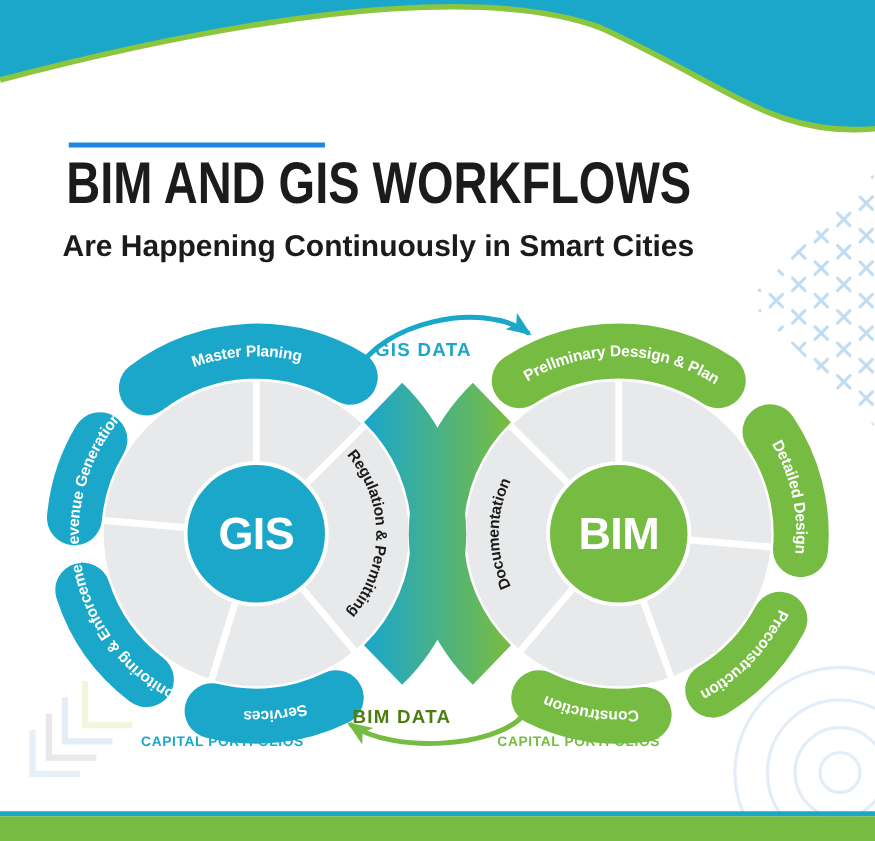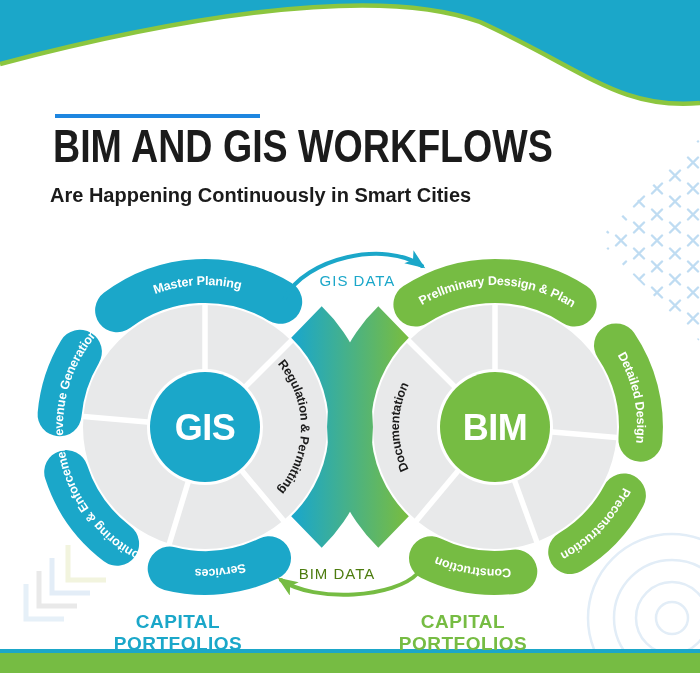--- a/index.html
+++ b/index.html
@@ -3,27 +3,27 @@
 <meta charset="utf-8">
 <style>
   html,body{margin:0;padding:0;background:#fff;}
   #canvas{position:relative;width:700px;height:673px;background:#ffffff;overflow:hidden;
           font-family:"Liberation Sans",sans-serif;}
   svg{position:absolute;left:0;top:0;}
   .hdr-line{position:absolute;left:55px;top:114px;width:205px;height:4px;background:#1E86E0;}
   .title{position:absolute;left:53px;top:118px;width:620px;
          font-size:47px;font-weight:bold;color:#1B1B1B;letter-spacing:0px;
          transform:scaleX(.8);transform-origin:left top;white-space:nowrap;}
-  .subtitle{position:absolute;left:50px;top:184px;font-size:20px;font-weight:bold;color:#1B1B1B;
+  .subtitle{position:absolute;left:50px;top:184px;font-size:24px;font-weight:bold;color:#1B1B1B;
             white-space:nowrap;}
-  .flow-label{position:absolute;font-size:15px;font-weight:normal;letter-spacing:1px;text-align:center;}
+  .flow-label{position:absolute;font-size:15px;font-weight:bold;letter-spacing:1px;text-align:left;}
   #gis-data-label{left:300px;top:272px;width:115px;color:#1BA7C9;}
   #bim-data-label{left:282px;top:565px;width:110px;color:#4d7c0f;}
-  .cap-label{position:absolute;top:611px;width:200px;text-align:center;
-             font-size:19px;font-weight:bold;letter-spacing:.5px;}
+  .cap-label{position:absolute;top:588px;width:200px;text-align:center;
+             font-size:11px;font-weight:bold;letter-spacing:.5px;}
   #cap-gis{left:78px;color:#1BA7C9;}
   #cap-bim{left:363px;color:#76BC43;}
   .seg-label{font-size:12.5px;font-weight:bold;fill:#ffffff;}
   .inner-label{font-size:12.5px;font-weight:bold;fill:#1B1B1B;}
   .hub-label{font-size:36px;font-weight:bold;fill:#ffffff;letter-spacing:-.5px;}
 </style>
 </head>
 <body>
 
 <div id="canvas">

